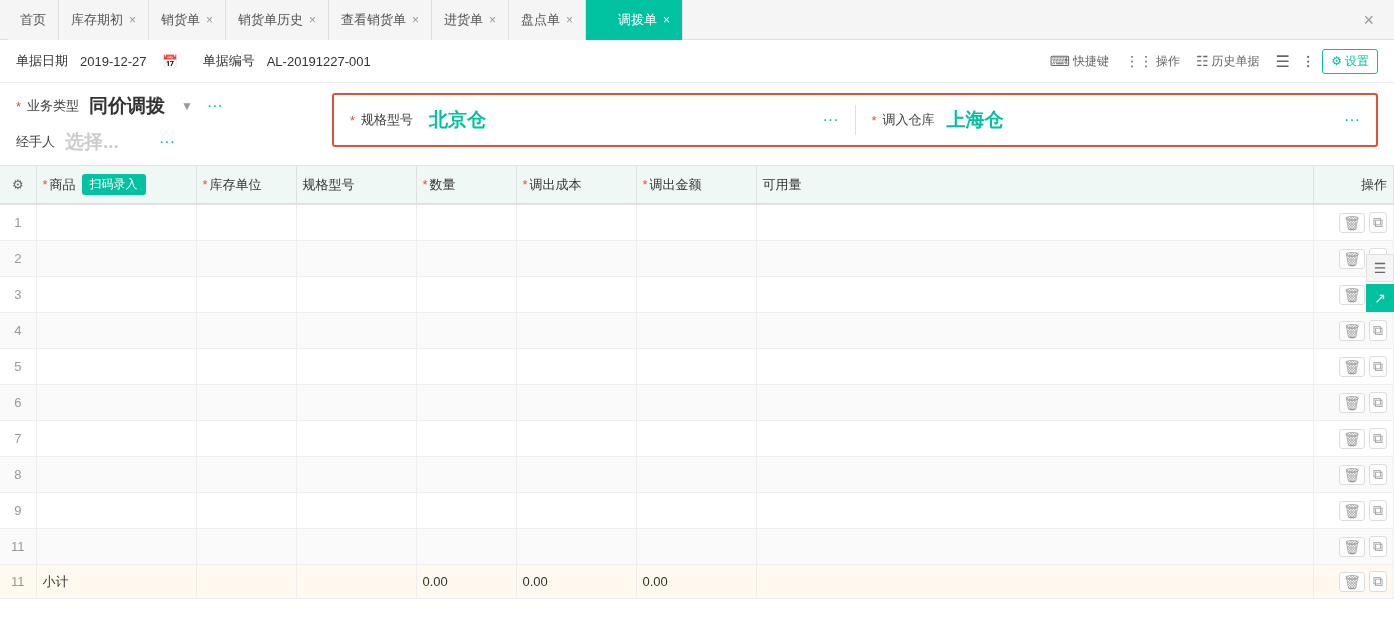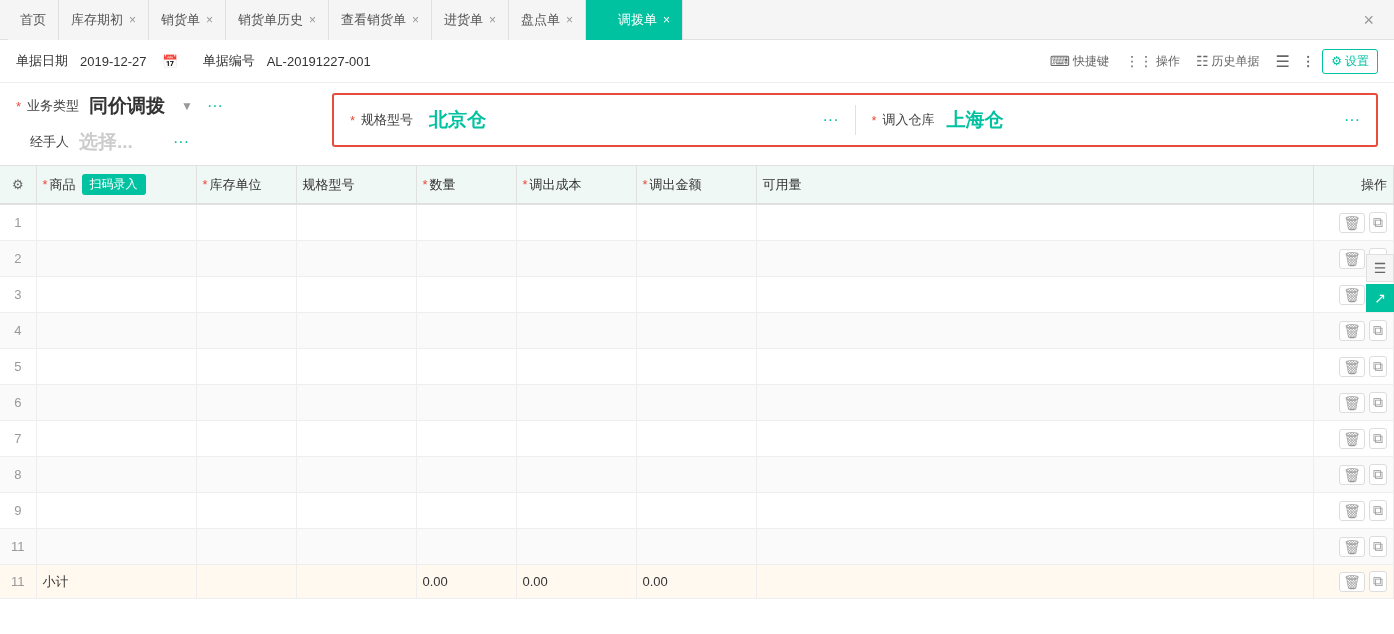--- a/index.html
+++ b/index.html
@@ -177,21 +177,21 @@
   <div class="form-area">
     <div class="form-left">
       <div class="form-field">
         <span class="required-star">*</span>
         <span class="field-label">业务类型</span>
         <span class="field-value" style="margin-left:4px; min-width:80px;">同价调拨</span>
         <span class="dropdown-btn">▼</span>
         <span class="more-btn">···</span>
       </div>
       <div class="form-field">
-        <span class="field-label" style="margin-left:14px;">经手人</span>
+        <span class="field-label" style="">经手人</span>
         <span class="field-value" style="margin-left:4px; color:#ccc; min-width:80px; cursor:pointer;">选择...</span>
         <span class="more-btn">···</span>
       </div>
     </div>
 
     <div class="form-right">
       <div class="warehouse-section">
         <span class="required-star">*</span>
         <span class="field-label">规格型号</span>
         <span class="field-value" style="margin-left:10px; color:#00c2a0;">北京仓</span>

